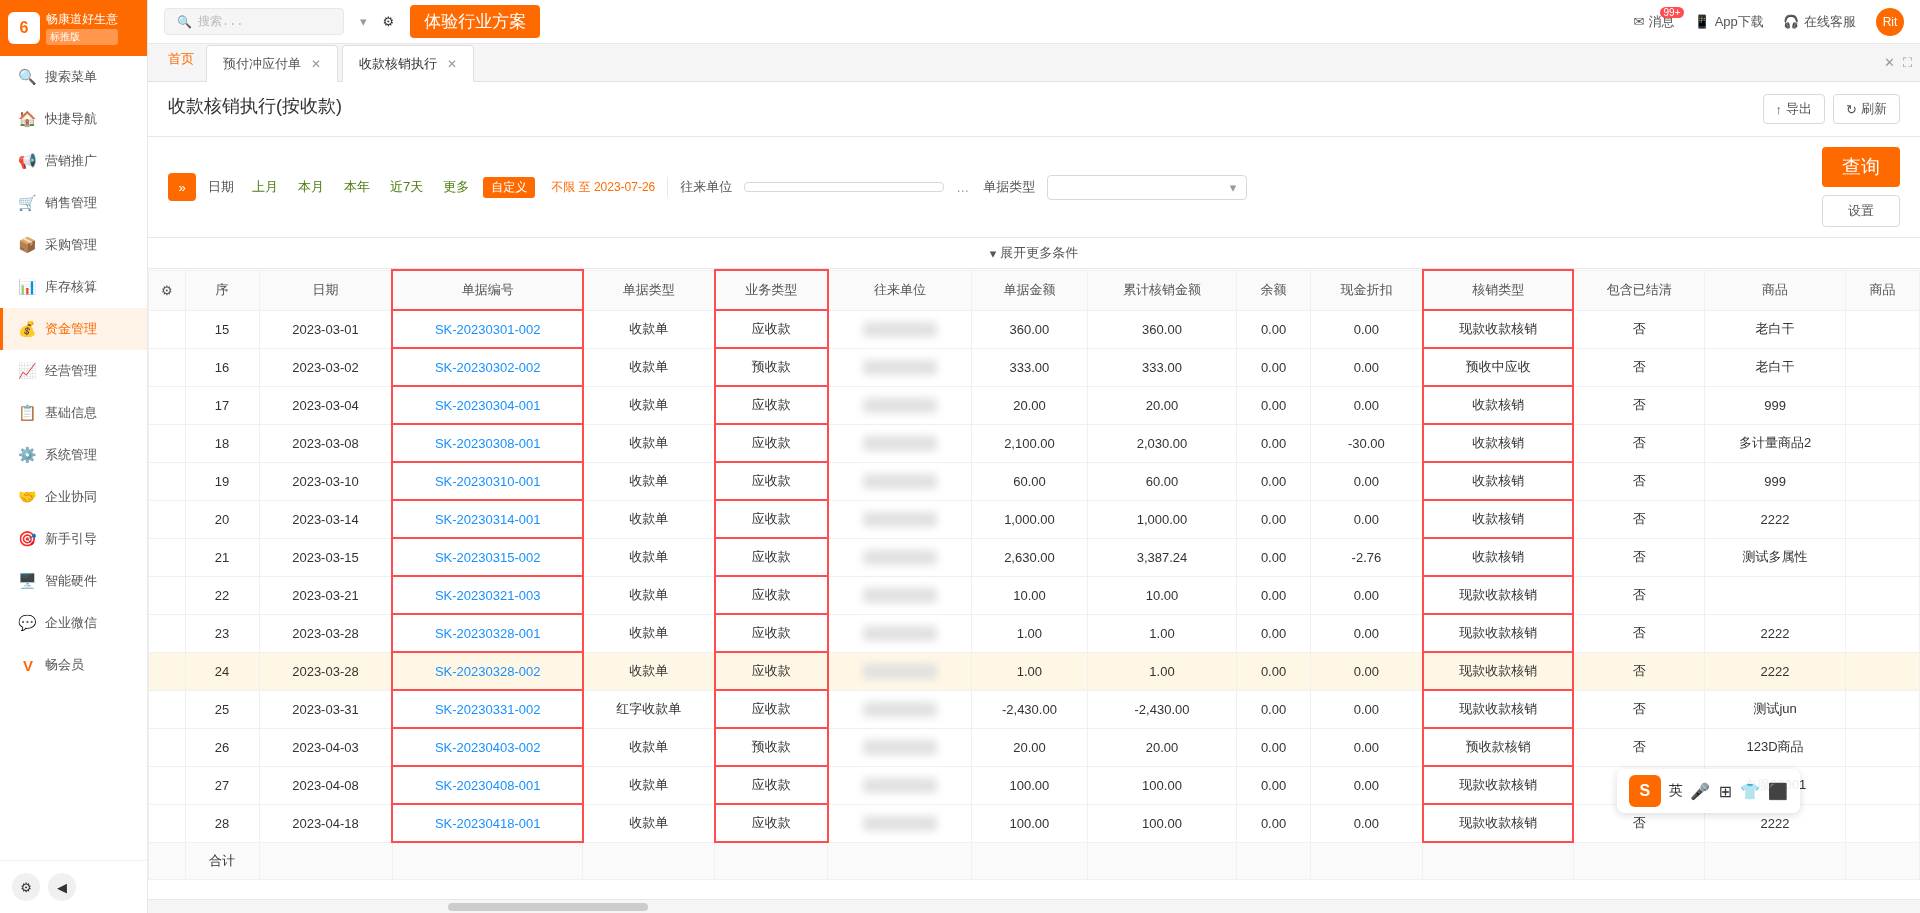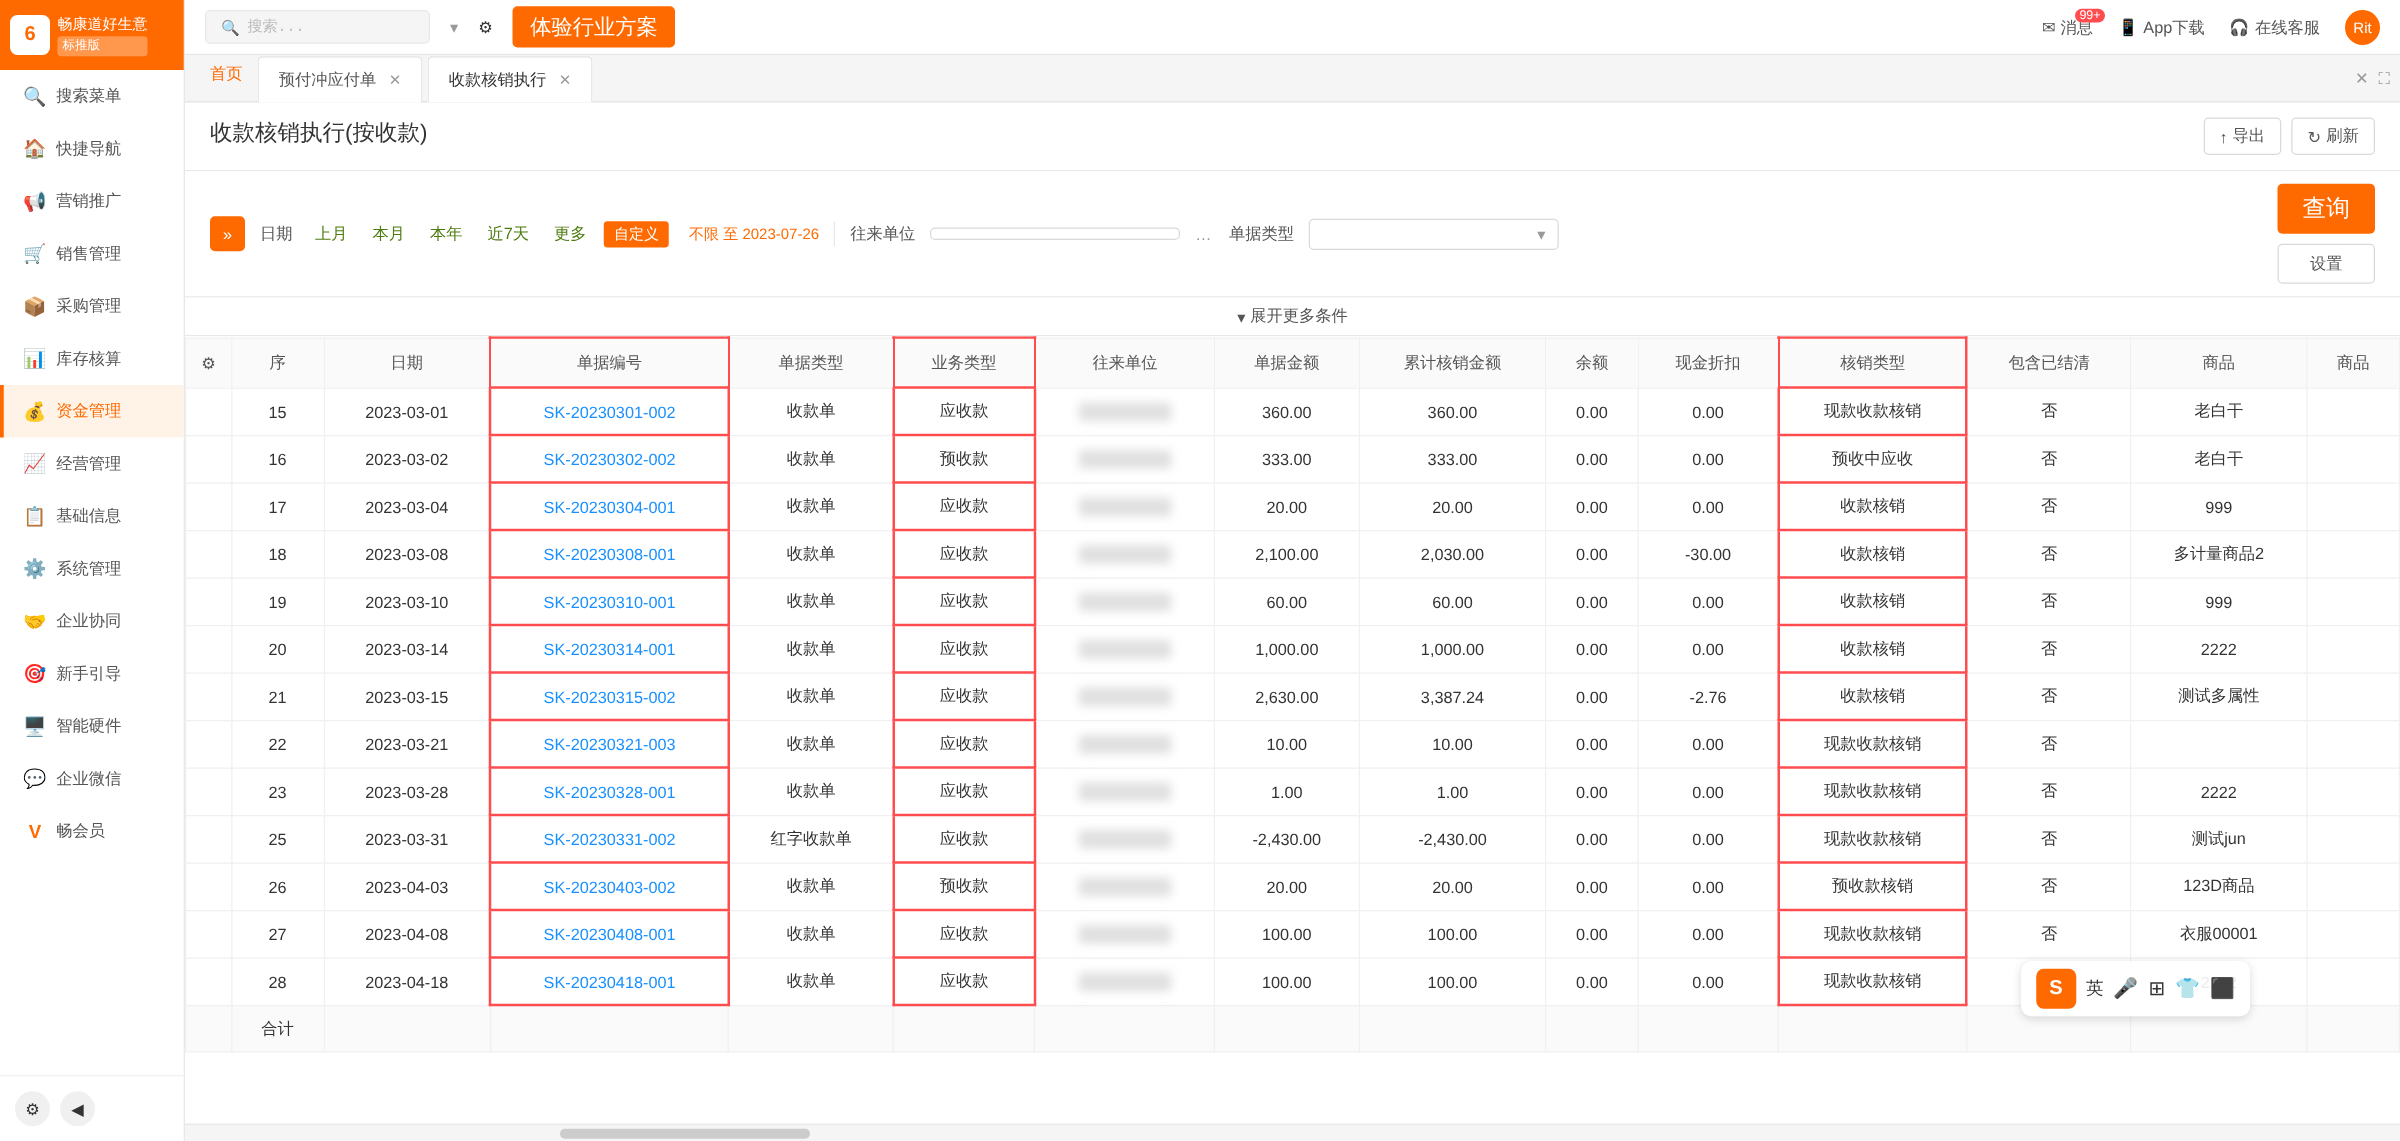--- a/index.html
+++ b/index.html
@@ -448,20 +448,37 @@
                 <td><span class="blurred">████████</span></td>
                 <td>1.00</td>
                 <td>1.00</td>
                 <td>0.00</td>
                 <td>0.00</td>
                 <td class="col-highlighted">现款收款核销</td>
                 <td>否</td>
                 <td>2222</td>
                 <td></td>
               </tr>
+              <tr class="highlighted">
+                <td></td>
+                <td>24</td>
+                <td>2023-03-28</td>
+                <td class="col-highlighted"><a class="link-text" href="#">SK-20230328-002</a></td>
+                <td>收款单</td>
+                <td class="col-highlighted">应收款</td>
+                <td><span class="blurred">████████</span></td>
+                <td>1.00</td>
+                <td>1.00</td>
+                <td>0.00</td>
+                <td>0.00</td>
+                <td class="col-highlighted">现款收款核销</td>
+                <td>否</td>
+                <td>2222</td>
+                <td></td>
+              </tr>
               <tr>
                 <td></td>
                 <td>25</td>
                 <td>2023-03-31</td>
                 <td class="col-highlighted"><a class="link-text" href="#">SK-20230331-002</a></td>
                 <td>红字收款单</td>
                 <td class="col-highlighted">应收款</td>
                 <td><span class="blurred">████████</span></td>
                 <td class="negative">-2,430.00</td>
                 <td class="negative">-2,430.00</td>

